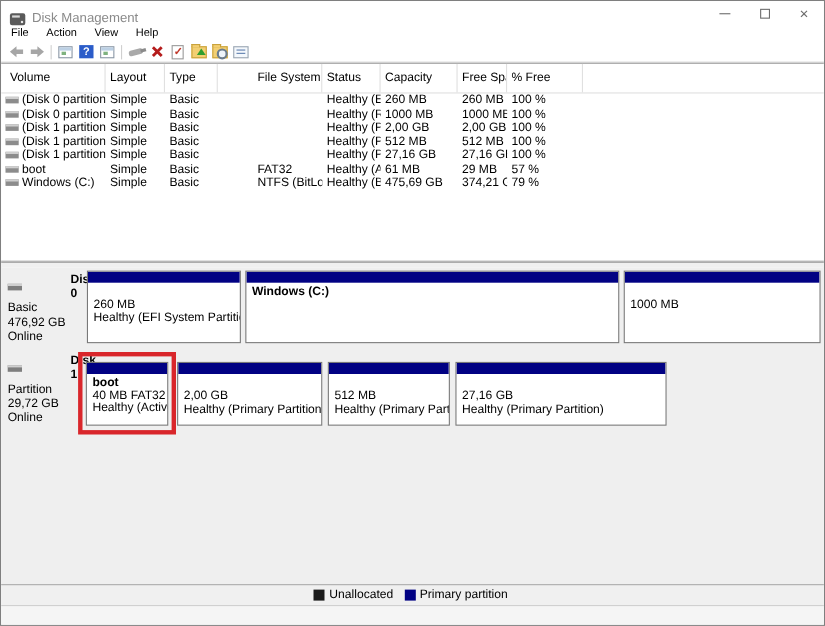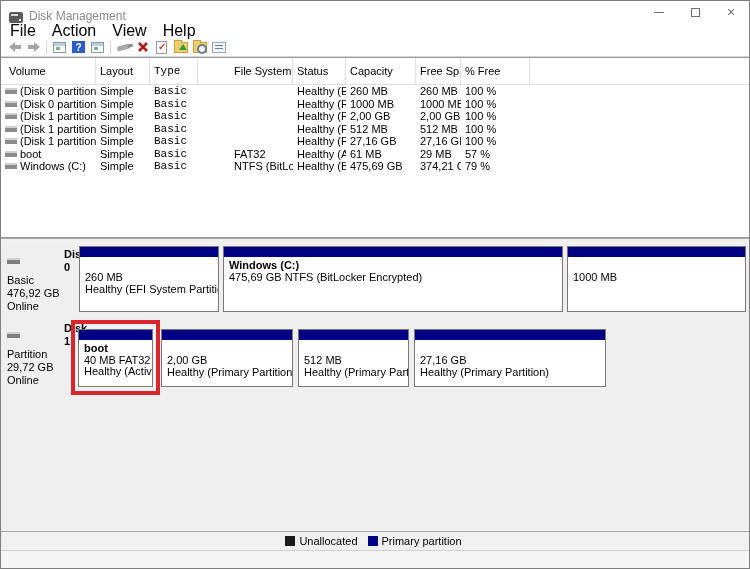--- a/index.html
+++ b/index.html
@@ -17,21 +17,21 @@
     background: #5a5a5a; border-radius: 2px; }
   .app-icon::after { content:""; position:absolute; left:2px; top:2px; width:7px; height:2px; background:#d9d9d9; }
   .app-icon::before { content:""; position:absolute; right:2px; bottom:2px; width:2px; height:2px; background:#e8e8e8; }
   .title-text { color: #8a8a8a; font-size: 12px; }
   .win-controls { margin-left: auto; display: flex; height: 100%; }
   .win-btn { width: 36px; height: 100%; display: flex; align-items: center; justify-content: center; color: #6d6d6d; }
   .glyph-min { width: 10px; height: 1px; background: #6d6d6d; display:block; }
   .glyph-max { width: 9px; height: 9px; border: 1px solid #6d6d6d; display:block; }
   .glyph-close { font-size: 14px; line-height: 14px; color:#6d6d6d; }
   
-  .menubar { height: 15px; display: flex; align-items: center; background: #fff; font-size: 16px; }
+  .menubar { height: 15px; display: flex; align-items: center; background: #fff; font-size: 10px; }
   .menu-item { padding: 0 8px; height: 100%; display: flex; align-items: center; }
   .menu-item:first-child { padding-left: 9px; }
   
   .toolbar { height: 19px; display: flex; align-items: center; background: #fff; padding-left: 4px;
     border-bottom: 1px solid #d4d4d4; }
   .tb-btn { width: 19px; height: 17px; display: flex; align-items: center; justify-content: center; }
   .tb-sep { width: 1px; height: 13px; background: #d0d0d0; margin: 0 3px; }
   
   .ic-win { width: 13px; height: 11px; border: 1px solid #8a97a5; background: #fff; position: relative; }
   .ic-win::before { content:""; position:absolute; left:0; top:0; right:0; height:3px; background:#bcd0e4; }
@@ -47,21 +47,21 @@
   .ic-mag::after { content:""; position:absolute; left:3px; top:1px; width:6px; height:6px; border:2px solid #6b7c8d; border-radius:50%; background:#eef4fa; }
   .ic-form { width: 14px; height: 11px; border: 1px solid #9aa6b2; background:#f4f8fc; position: relative; }
   .ic-form::before { content:""; position:absolute; left:2px; top:2px; right:2px; height:1px; background:#5f7fae; box-shadow: 0 3px 0 #5f7fae; }
   .ic-tool { width: 13px; height: 5px; background:#a9a9a9; border-radius:2px; transform: rotate(-15deg); position:relative; }
   .ic-tool::after { content:""; position:absolute; right:-3px; top:1px; width:5px; height:3px; background:#8a8a8a; }
   
   .list-panel { height: 181px; background: #fff; border-top: 1px solid #9c9c9c; border-bottom: 1px solid #9c9c9c; overflow: hidden; }
   .list-header { height: 27px; display: flex; border-bottom: 1px solid #e0e0e0; }
   .hcell { border-right: 1px solid #e0e0e0; padding-left: 4px; display: flex; align-items: center; white-space: nowrap; overflow: hidden; }
   .hcell.c0 { padding-left: 8px; }
-  .c0 { width: 95px; } .c1 { width: 54px; } .c2 { width: 48px; font-family: Liberation Mono, monospace; } .c3 { width: 63px; margin-left: 32px; }
+  .c0 { width: 95px; } .c1 { width: 54px; } .c2 { width: 48px; } .c3 { width: 63px; margin-left: 32px; }
   .c4 { width: 53px; } .c5 { width: 70px; } .c6 { width: 45px; } .c7 { width: 69px; }
   .hfill { flex: 1; }
   .lrow { height: 12.5px; display: flex; align-items: center; }
   .lcell { padding-left: 4px; white-space: nowrap; overflow: hidden; }
   .lcell.c0 { display: flex; align-items: center; padding-left: 0; }
   .vol-ico { width: 12px; height: 6px; background: #8c8c8c; border-top: 2px solid #cfcfcf; margin: 0 3px 0 4px; flex: none; }
   
   .splitter { height: 5px; background: #f0f0f0; border-top: 1px solid #a5a5a5; }
   
   .graph-pane { height: 288px; background: #efefef; padding-top: 3px; position: relative; }
@@ -284,21 +284,20 @@
         <div class="pbar"></div>
         <div class="ptext">
           <div>260 MB</div>
           <div>Healthy (EFI System Partition)</div>
         </div>
       </div>
       <div class="pbox w340 gap4">
         <div class="pbar"></div>
         <div class="ptext">
           <div class="title">Windows  (C:)</div>
-          <div>475,69 GB NTFS (BitLocker Encrypted)</div>
         </div>
       </div>
       <div class="pbox w179 gap4 pad2">
         <div class="pbar"></div>
         <div class="ptext">
           <div>1000 MB</div>
         </div>
       </div>
     </div>
   </div>

